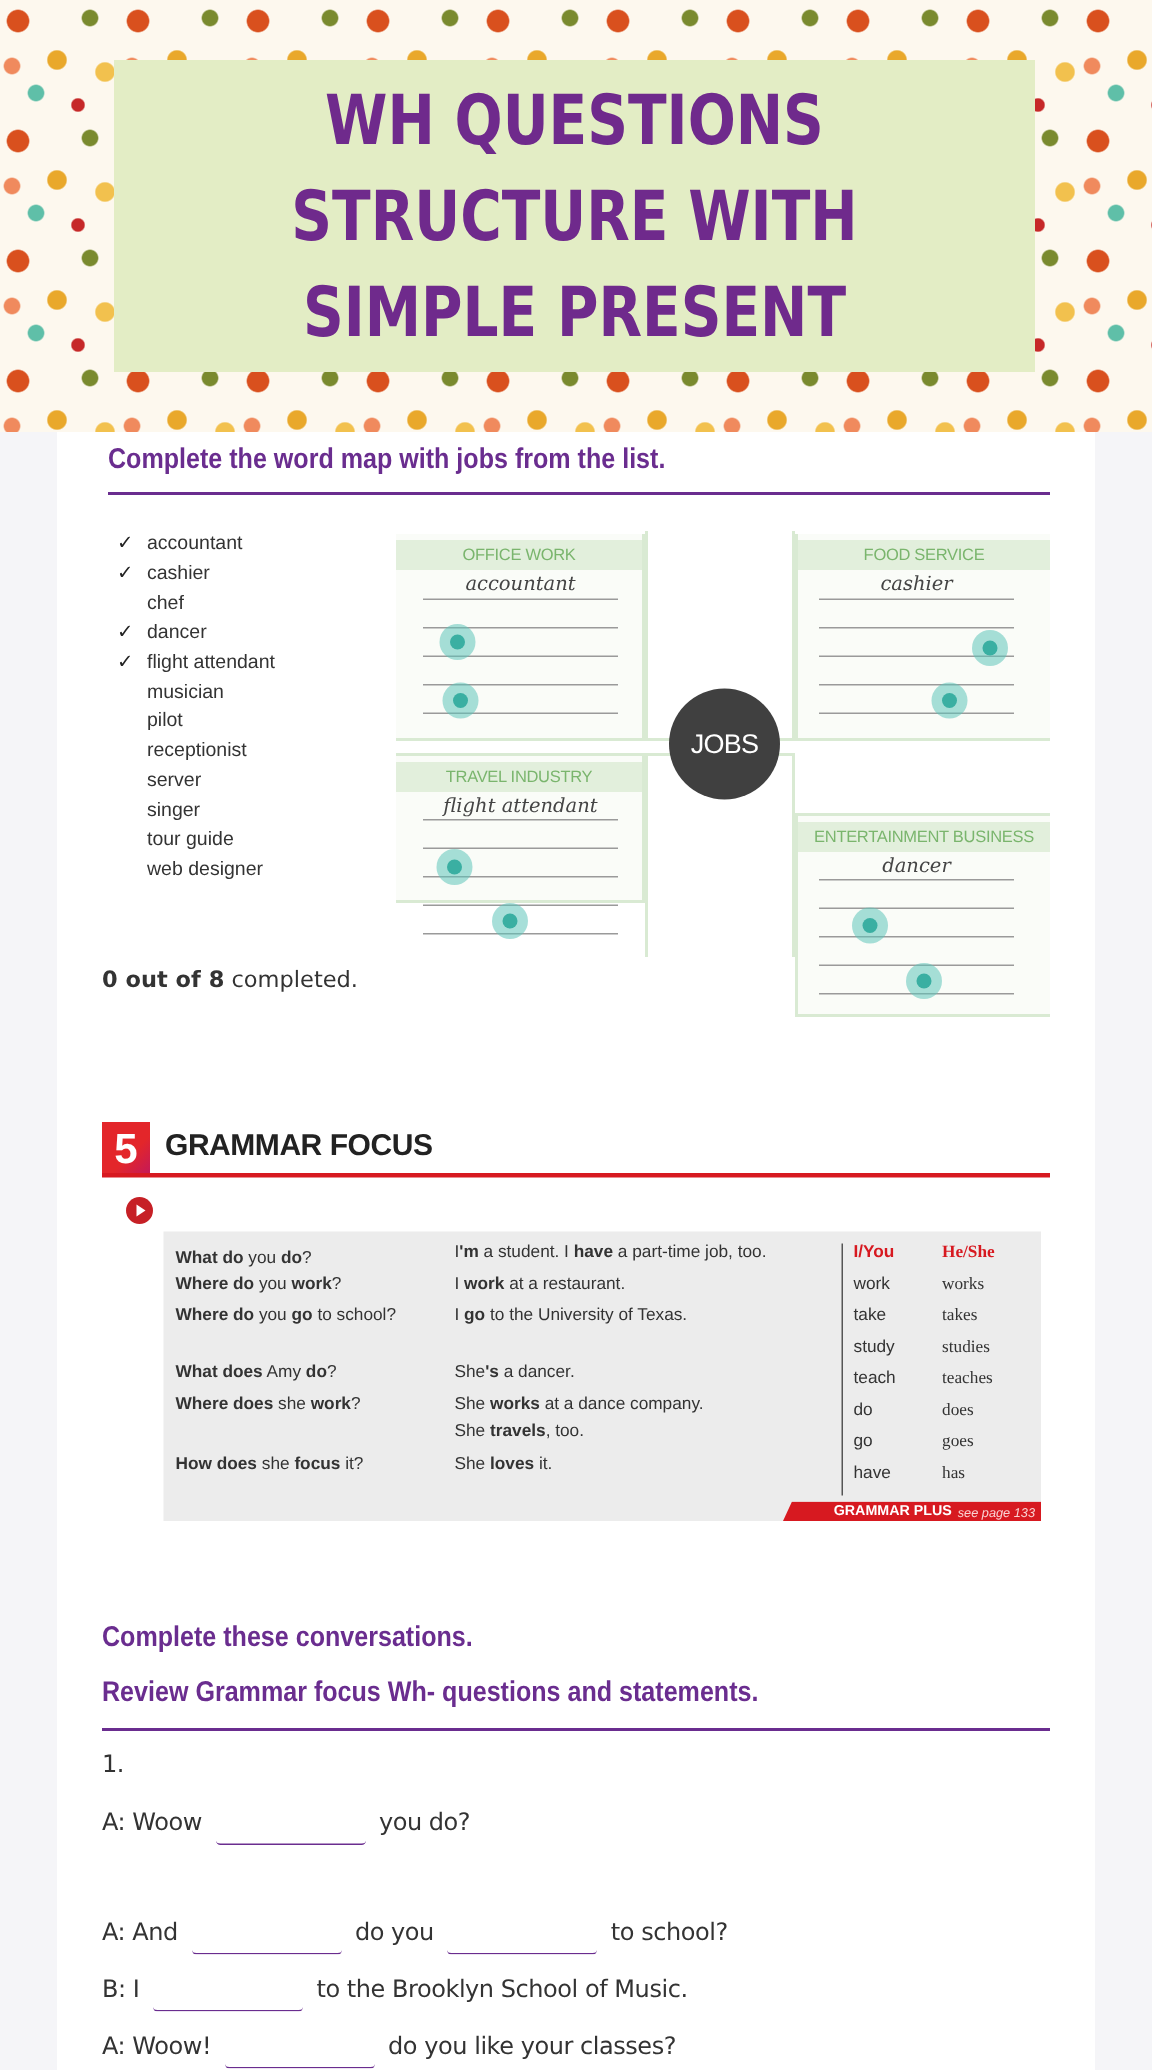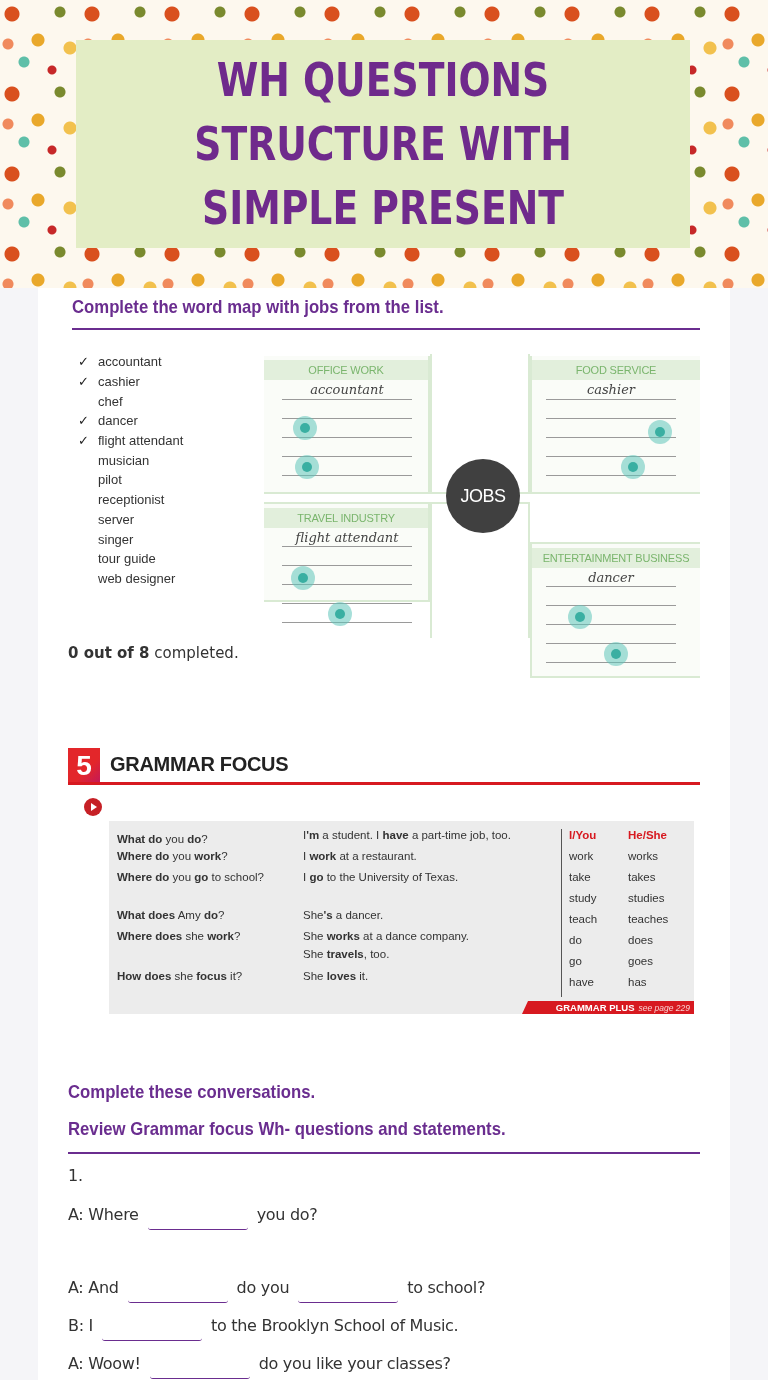--- a/index.html
+++ b/index.html
@@ -104,21 +104,21 @@
     display: flex; align-items: center;
   }
   .gf-table {
     position: absolute; left: 71px; top: 533px; width: 585px; height: 193px; background: #ececec;
     font-family: "Liberation Sans", sans-serif; font-size: 11.5px; color: #333;
   }
   .gf-q { position: absolute; left: 8px; }
   .gf-a { position: absolute; left: 194px; }
   .gf-divider { position: absolute; left: 452px; top: 8px; width: 1px; height: 168px; background: #555; }
   .verb-col1 { position: absolute; left: 460px; }
-  .verb-col2 { position: absolute; left: 519px; }
+  .verb-col2 { position: absolute; left: 519px; font-family: Liberation Serif, serif; }
   .verb-head { color: #d71920; font-weight: bold; }
   .gf-plus {
     position: absolute; right: 0; bottom: 0; height: 13px; width: 172px; background: #d71920; color: #fff;
     font-size: 9.5px; font-weight: bold; font-family: "Liberation Sans", sans-serif;
     display: flex; align-items: center; justify-content: flex-end; padding-right: 4px;
     clip-path: polygon(6px 0, 100% 0, 100% 100%, 0 100%);
   }
   .gf-plus i { font-weight: normal; font-style: italic; margin-left: 4px; font-size: 8.5px; color: #f9d2d2; }
 
   
@@ -300,32 +300,32 @@
     <div class="verb-col2" style="top:92px;">teaches</div>
     <div class="verb-col1" style="top:113px;">do</div>
     <div class="verb-col2" style="top:113px;">does</div>
     <div class="verb-col1" style="top:134px;">go</div>
     <div class="verb-col2" style="top:134px;">goes</div>
     <div class="verb-col1" style="top:155px;">have</div>
     <div class="verb-col2" style="top:155px;">has</div>
 
     <div class="gf-plus">
         <span>GRAMMAR PLUS</span>
-        <i>see page 229</i>
+        <i>see page 133</i>
       </div>
   </div>
 
   <div class="section-heading" style="left:30px; top:793px;">Complete these conversations.</div>
   <div class="section-heading" style="left:30px; top:830px;">Review Grammar focus Wh- questions and statements.</div>
   <div class="rule" style="left:30px; top:864px; width:632px;"></div>
 
   <div class="conv-line" style="top:878px;">1.</div>
 
   <div class="conv-line" style="top:914px;">
-    <span>A: Where</span>
+    <span>A: Woow</span>
     <input class="blank" style="">
     <span>you do?</span>
   </div>
 
 
   <div class="conv-line" style="top:987px;">
     <span>A: And</span>
     <input class="blank" style="">
     <span>do you</span>
     <input class="blank" style="">

